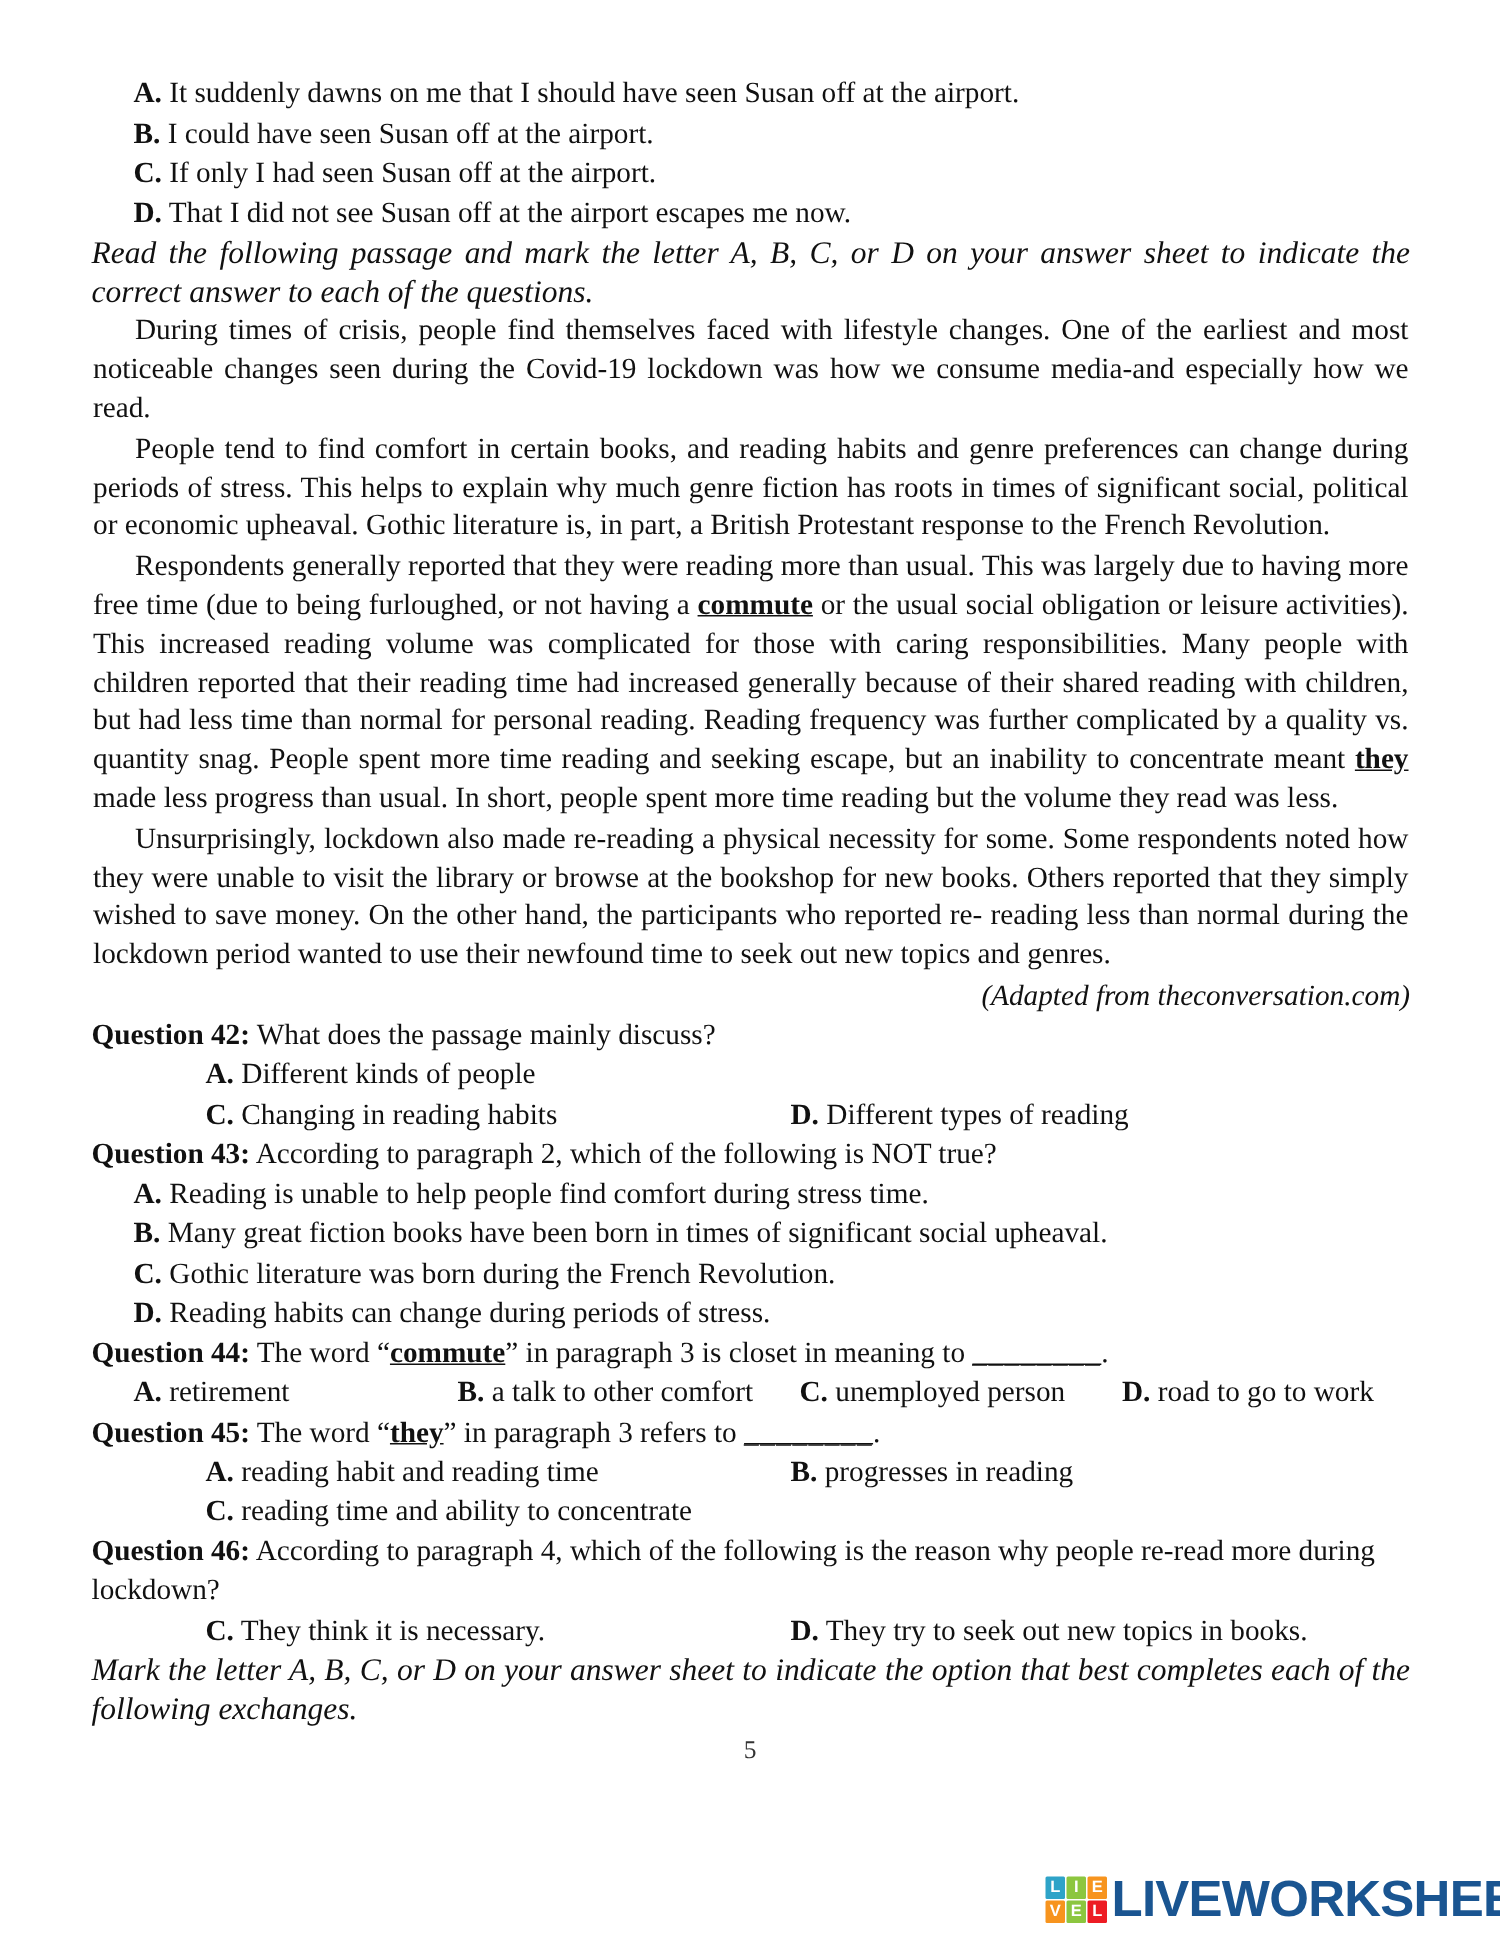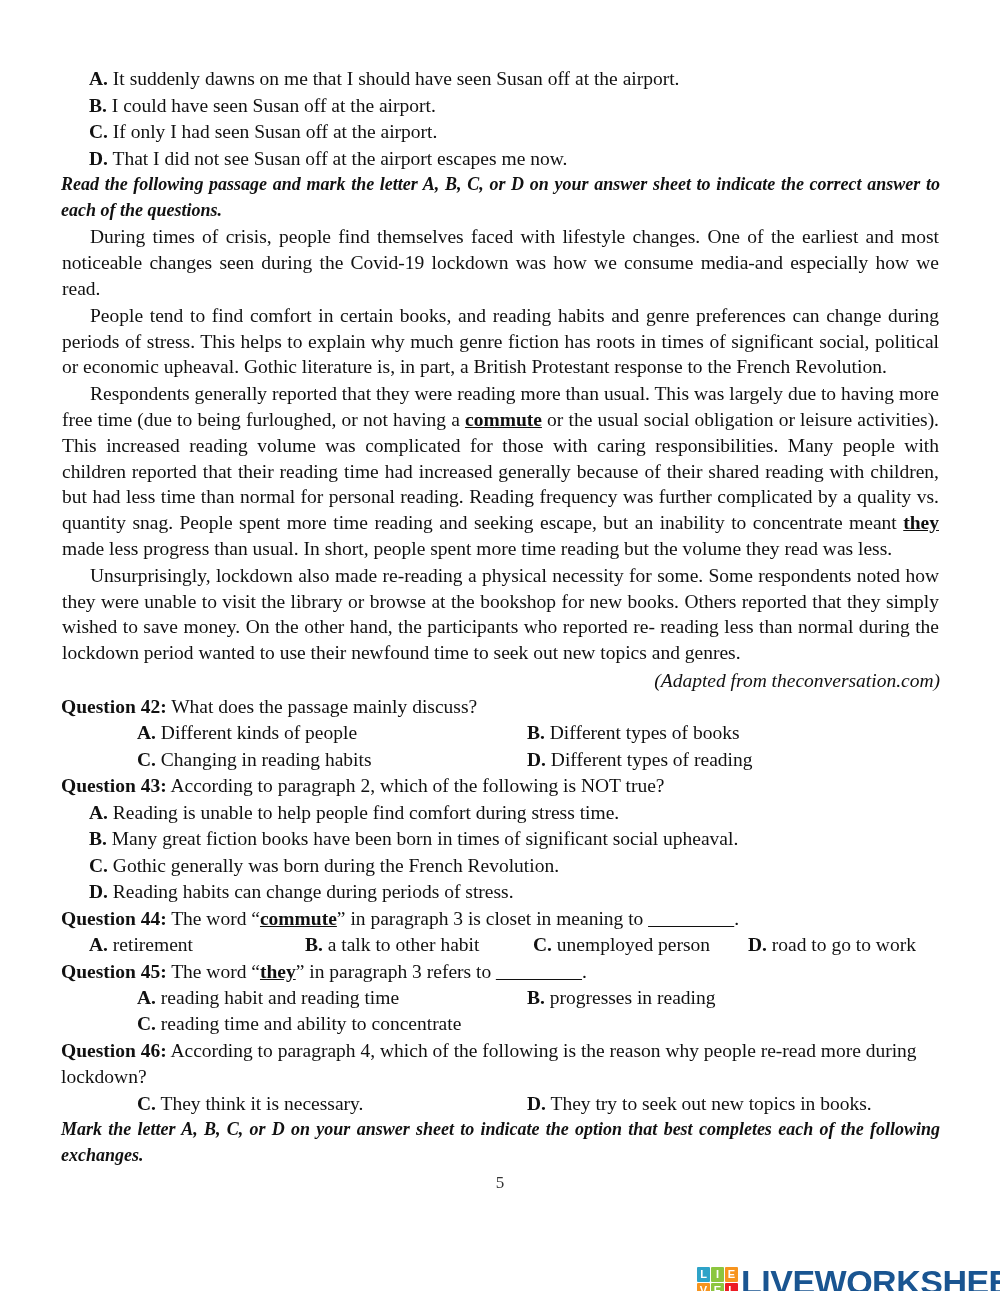--- a/index.html
+++ b/index.html
@@ -10,44 +10,44 @@
   body {
     width: 1000px;
     height: 1291px;
     position: relative;
     font-family: "Liberation Serif", "DejaVu Serif", serif;
     color: #111111;
     overflow: hidden;
   }
   .page {
     position: absolute;
-    left: 0; top: 16px;
+    left: 0; top: 0;
     width: 1000px;
     height: 1237px;
   }
   .content {
     position: absolute;
     left: 61px;
     top: 50px;
     width: 879px;
   }
 
   
   .opt-line {
     font-size: 19.5px;
     line-height: 26.6px;
     padding-left: 28px;
     white-space: nowrap;
   }
   .opt-letter { font-weight: bold; }
 
   .instruction {
-    font-weight: bold;
+    font-weight: normal;
     font-style: italic;
-    font-size: 18px;
+    font-size: 21px;
     line-height: 25.5px;
     text-align: justify;
     text-align-last: left;
   }
 
   .para {
     font-size: 19.5px;
     line-height: 25.8px;
     text-align: justify;
     text-align-last: left;
@@ -176,49 +176,48 @@
 
     <p class="para">Unsurprisingly, lockdown also made re-reading a physical necessity for some. Some respondents noted how they were unable to visit the library or browse at the bookshop for new books. Others reported that they simply wished to save money. On the other hand, the participants who reported re- reading less than normal during the lockdown period wanted to use their newfound time to seek out new topics and genres.</p>
 
     <div class="credit">(Adapted from theconversation.com)</div>
 
     <div class="qline">
       <span class="qlabel">Question 42:</span><span> What does the passage mainly discuss?</span>
     </div>
     <div class="opt-row2">
       <span class="colA"><span class="opt-letter">A.</span><span> Different kinds of people</span></span>
-      <span class="colB"><span class="opt-letter">B.</span><span> Different types of books</span></span>
     </div>
     <div class="opt-row2">
       <span class="colA"><span class="opt-letter">C.</span><span> Changing in reading habits</span></span>
       <span class="colB"><span class="opt-letter">D.</span><span> Different types of reading</span></span>
     </div>
 
     <div class="qline">
       <span class="qlabel">Question 43:</span><span> According to paragraph 2, which of the following is NOT true?</span>
     </div>
     <div class="opt-line">
       <span class="opt-letter">A.</span><span> Reading is unable to help people find comfort during stress time.</span>
     </div>
     <div class="opt-line">
       <span class="opt-letter">B.</span><span> Many great fiction books have been born in times of significant social upheaval.</span>
     </div>
     <div class="opt-line">
-      <span class="opt-letter">C.</span><span> Gothic generally was born during the French Revolution.</span>
+      <span class="opt-letter">C.</span><span> Gothic literature was born during the French Revolution.</span>
     </div>
     <div class="opt-line">
       <span class="opt-letter">D.</span><span> Reading habits can change during periods of stress.</span>
     </div>
 
     <div class="qline">
       <span class="qlabel">Question 44:</span><span> The word “</span><span class="uline">commute</span><span>” in paragraph 3 is closet in meaning to </span><span class="blank">________</span><span>.</span>
     </div>
     <div class="opt-row4">
       <span class="c1"><span class="opt-letter">A.</span><span> retirement</span></span>
-      <span class="c2"><span class="opt-letter">B.</span><span> a talk to other habit</span></span>
+      <span class="c2"><span class="opt-letter">B.</span><span> a talk to other comfort</span></span>
       <span class="c3"><span class="opt-letter">C.</span><span> unemployed person</span></span>
       <span class="c4"><span class="opt-letter">D.</span><span> road to go to work</span></span>
     </div>
 
     <div class="qline">
       <span class="qlabel">Question 45:</span><span> The word “</span><span class="uline">they</span><span>” in paragraph 3 refers to </span><span class="blank">________</span><span>.</span>
     </div>
     <div class="opt-row2">
       <span class="colA"><span class="opt-letter">A.</span><span> reading habit and reading time</span></span>
       <span class="colB"><span class="opt-letter">B.</span><span> progresses in reading</span></span>

